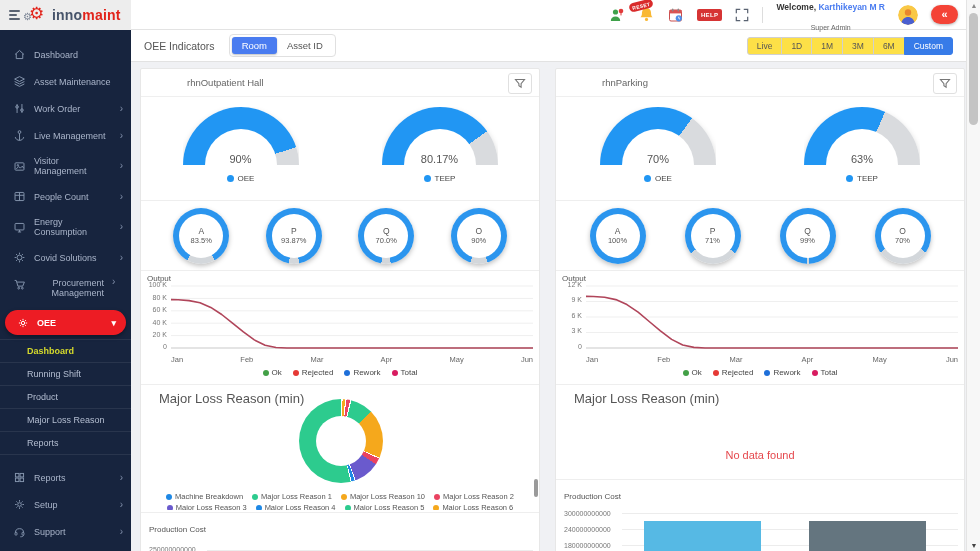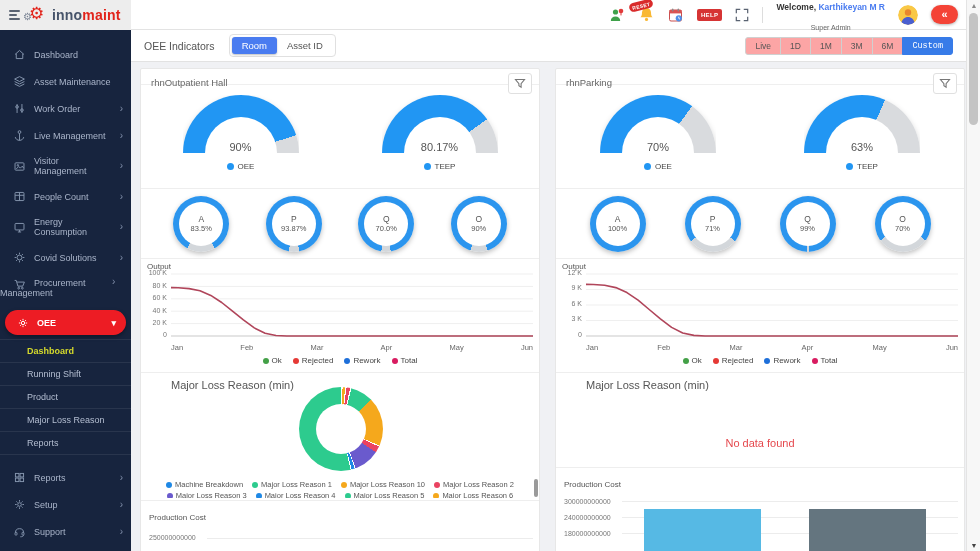--- a/index.html
+++ b/index.html
@@ -31,49 +31,49 @@
   .avatar { width:20px; height:20px; border-radius:50%; overflow:hidden; cursor:pointer; }
   .collapse-pill { width:27px; height:19px; border-radius:10px; background:#f44336; color:#fff; font-size:11px; font-weight:bold;
     display:flex; align-items:center; justify-content:center; box-shadow:0 1px 3px rgba(0,0,0,.3); cursor:pointer; line-height:1; }
 
   
   .sidebar { position:absolute; left:0; top:30px; width:131px; height:521px; background:#17243e; padding-top:11px; }
   .side-item { display:flex; align-items:center; gap:8px; padding:7px 8px 7px 13px; font-size:9px; color:#aab5ca; cursor:pointer; }
   .side-item .si { color:#8494ad; flex:none; }
   .side-item .lbl { flex:1; }
   .side-item .arr { color:#7f8da8; font-size:10px; line-height:8px; }
-  .side-item.wrap { align-items:flex-start; }
+  .side-item.wrap { align-items:flex-start;text-align:right; }
   .side-item.wrap .lbl { margin-left:-34px; text-indent:34px; width:104px; flex:none; }
   .oee-pill { margin:5px 5px 4px 5px; height:25px; background:#ed1c24; border-radius:13px; color:#fff; display:flex; align-items:center;
     gap:8px; padding:0 10px 0 12px; font-size:9px; font-weight:bold; cursor:pointer; box-shadow:0 2px 4px rgba(0,0,0,.35); }
   .oee-pill .lbl { flex:1; }
   .oee-pill .chev { font-size:9px; }
   .oee-sub { }
   .oee-sub .sub-item { padding:6px 10px 6px 27px; font-size:9px; color:#b4bed1; border-top:1px solid rgba(255,255,255,.08); cursor:pointer; }
   .oee-sub .sub-item:last-child { border-bottom:1px solid rgba(255,255,255,.08); }
   .oee-sub .sub-item.active { color:#d4d92c; font-weight:bold; }
   .side-bottom { margin-top:9px; }
 
   
   .toolbar { position:absolute; left:131px; top:30px; width:835px; height:32px; background:#fff; border-bottom:1px solid #e2e2e2;
     display:flex; align-items:center; padding:0 13px; z-index:4; }
   .tb-title { font-size:10.5px; color:#555; margin-right:14px; }
   .view-toggle { display:flex; align-items:center; background:#fff; border:1px solid #e0e0e0; border-radius:4px; padding:2px; }
   .vt-btn { font-size:9.5px; padding:3px 10px; border-radius:3px; color:#555; cursor:pointer; }
   .vt-btn.active { background:#4a7cf0; color:#fff; box-shadow:0 1px 2px rgba(0,0,0,.25); }
   .range-group { margin-left:auto; display:flex; }
-  .rg-btn { font-size:8.5px; color:#555; background:#fca5a5; border:1px solid #d0d0d0; padding:3px 9px; margin-left:-1px; cursor:pointer; }
+  .rg-btn { font-size:8.5px; color:#555; background:#fde047; border:1px solid #d0d0d0; padding:3px 9px; margin-left:-1px; cursor:pointer; }
   .rg-btn:first-child { border-radius:3px 0 0 3px; }
-  .rg-btn.active { background:#377be8; border-color:#377be8; color:#fff; border-radius:0 3px 3px 0;font-family:Liberation Mono, monospace; }
+  .rg-btn.active { background:#377be8; border-color:#377be8; color:#fff; border-radius:0 3px 3px 0; }
 
   
   .panel { position:absolute; top:68px; background:#fff; border:1px solid #e7e7e7; border-radius:2px; }
   #panel-0 { left:140px; width:400px; height:620px; }
   #panel-1 { left:555px; width:410px; height:620px; }
-  .p-head { height:16px; border-bottom:1px solid #efefef; position:relative; }
+  .p-head { height:28px; border-bottom:1px solid #efefef; position:relative;padding-left:36px; }
   .p-title { font-size:9.5px; color:#666; padding:8px 0 0 10px; display:inline-block; }
   .filter-btn { position:absolute; top:4px; right:7px; width:24px; height:21px; border:1px solid #e0e0e0; border-radius:3px;
     background:#fff; display:flex; align-items:center; justify-content:center; cursor:pointer; }
   .p-gauges { height:104px; border-bottom:1px solid #eee; display:flex; }
   .gauge-block { flex:1; display:flex; flex-direction:column; align-items:center; padding-top:10px; }
   .gauge { position:relative; width:116px; height:58px; overflow:hidden; }
   .gauge-ring { position:absolute; left:0; top:0; width:116px; height:116px; border-radius:50%; box-shadow:0 3px 6px rgba(0,0,0,.18); }
   .gauge-hole { position:absolute; left:22px; top:22px; width:72px; height:72px; border-radius:50%; background:#fff; }
   .gauge-value { position:absolute; bottom:0; width:100%; text-align:center; font-size:11px; color:#555; }
   .g-legend { display:flex; align-items:center; gap:4px; margin-top:9px; font-size:8px; color:#444; }
@@ -89,21 +89,21 @@
   .yt { position:absolute; left:0; width:26px; text-align:right; font-size:7px; color:#777; }
   .oc-svg { position:absolute; left:30px; top:11px; }
   .gl { stroke:#efefef; stroke-width:1; }
   .gl.base { stroke:#c9c9c9; }
   .x-row { position:absolute; left:30px; right:6px; top:84px; display:flex; justify-content:space-between; font-size:7.5px; color:#666; }
   .oc-legend { position:absolute; left:0; right:0; top:97px; display:flex; justify-content:center; gap:11px; font-size:8px; color:#444; align-items:center; }
   .leg-item { display:flex; align-items:center; gap:3px; }
   .p-loss { position:relative; border-bottom:1px solid #eee; }
   #panel-0 .p-loss { height:128px; }
   #panel-1 .p-loss { height:95px; }
-  .loss-title { position:absolute; left:18px; top:6px; font-size:11px; color:#555;padding-left:12px; }
+  .loss-title { position:absolute; left:6px; top:6px; font-size:13px; color:#555;padding-left:12px; }
   .donut { position:absolute; left:158px; top:14px; width:84px; height:84px; border-radius:50%; }
   .donut-hole { position:absolute; inset:17px; background:#fff; border-radius:50%; }
   .loss-legend { position:absolute; left:0; right:0; bottom:2px; height:19px; overflow:hidden; display:flex; flex-wrap:wrap;
     justify-content:center; column-gap:9px; font-size:7.5px; color:#555; line-height:11px; padding:0 6px; }
   .no-data { position:absolute; left:0; right:0; top:64px; text-align:center; font-size:11px; color:#e5484d; }
   .p-prod { position:relative; height:110px; }
   .prod-title { position:absolute; left:8px; top:12px; font-size:8px; color:#555; }
   .pt { position:absolute; left:8px; font-size:7px; color:#777; }
   .prod-gl { position:absolute; left:66px; right:6px; height:1px; background:#ececec; }
   .bar { position:absolute; width:117px; height:120px; }

